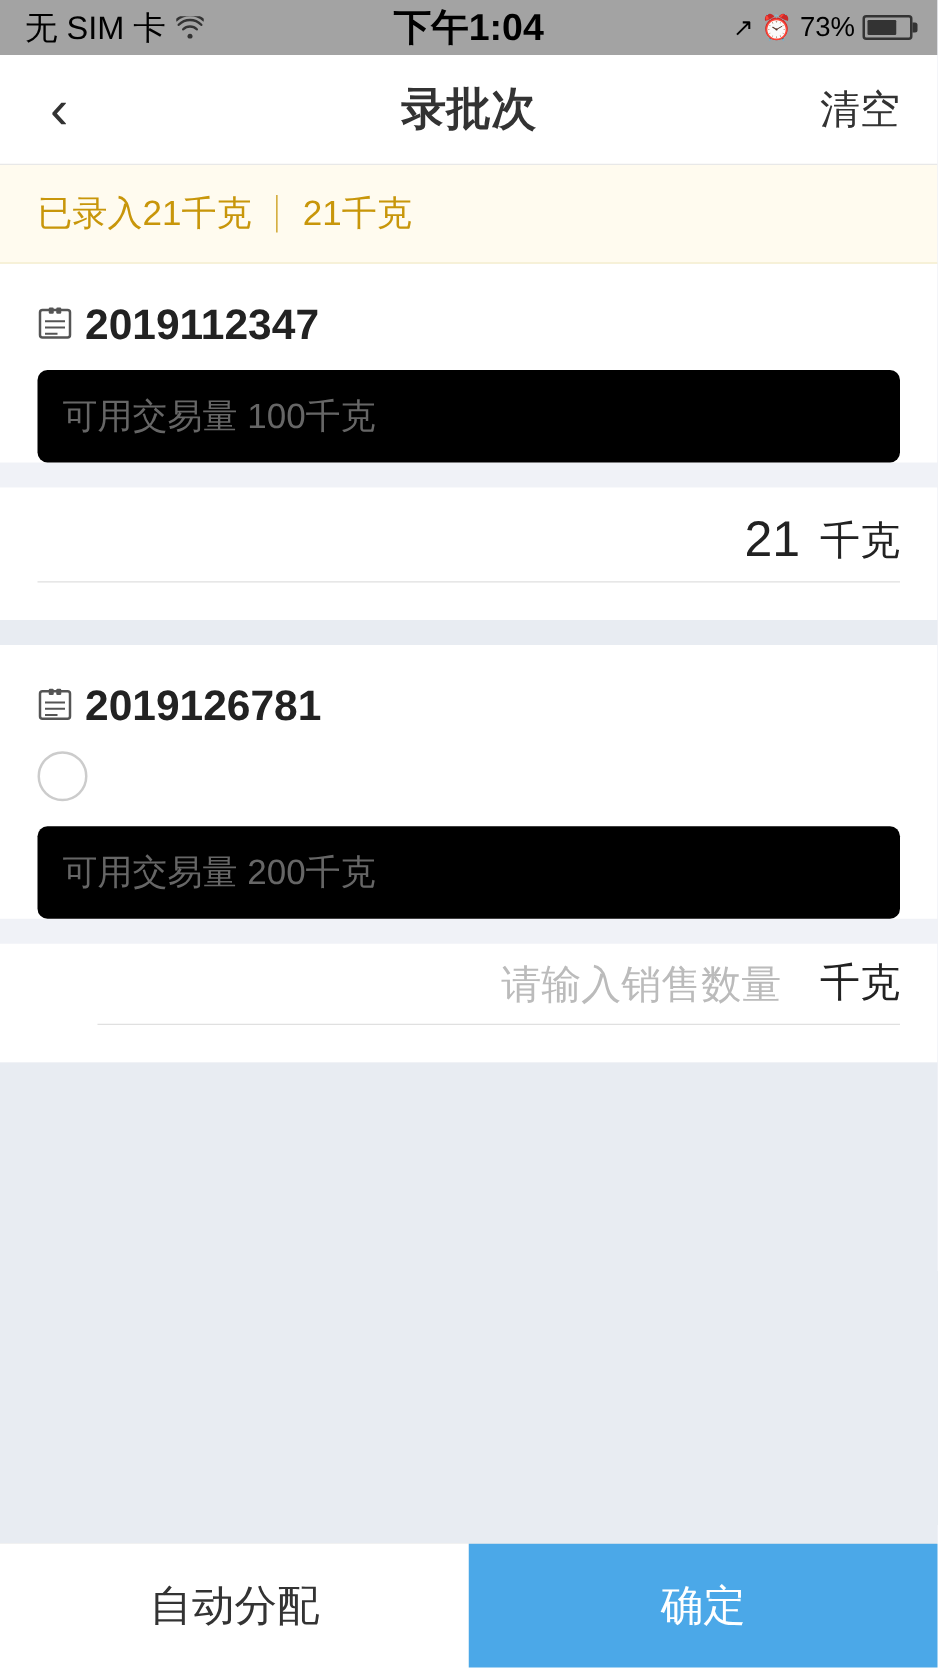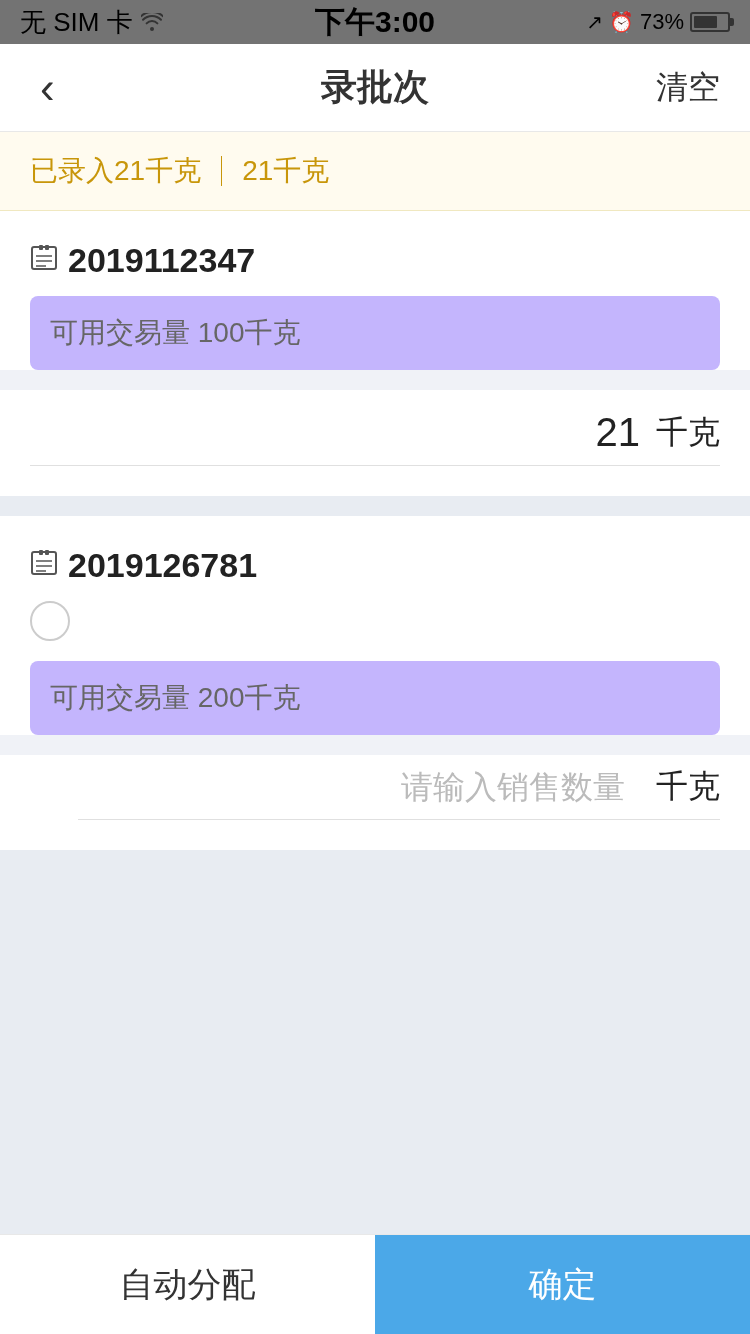--- a/index.html
+++ b/index.html
@@ -9,21 +9,21 @@
       min-height: 1334px;
       font-family: -apple-system, "PingFang SC", "Helvetica Neue", Arial, sans-serif;
       background: #f0f2f7;
       overflow-x: hidden;
     }
 
     
     .status-bar {
       width: 750px;
       height: 44px;
-      background: #737373;
+      background: #a3a3a3;
       display: flex;
       align-items: center;
       justify-content: space-between;
       padding: 0 20px;
       font-size: 28px;
     }
     .status-left {
       display: flex;
       align-items: center;
       gap: 8px;
@@ -131,21 +131,21 @@
       color: #c8960a;
     }
 
     
     .batch-item {
       background: #fff;
       padding: 30px 30px 0 30px;
     }
     .batch-header {
       display: flex;
-      align-items: center;
+      align-items: flex-end;
       gap: 10px;
       margin-bottom: 16px;
     }
     .batch-icon {
       font-size: 32px;
       color: #555;
     }
     .batch-id {
       font-size: 34px;
       font-weight: 600;
@@ -176,21 +176,21 @@
       content: '✓';
       color: #fff;
       font-size: 24px;
       font-weight: bold;
     }
     .batch-date-text {
       font-size: 30px;
       color: #333;
     }
     .available-box {
-      background: #c4b5fd;
+      background: #000000;
       border-radius: 8px;
       padding: 18px 20px;
       margin-bottom: 20px;
       margin-left: 0;
     }
     .available-text {
       font-size: 28px;
       color: #666;
     }
 
@@ -291,21 +291,21 @@
     <span>无 SIM 卡</span>
     <span>
       <svg width="22" height="18" viewBox="0 0 22 18" fill="none">
         <path d="M11 14a2 2 0 1 1 0 4 2 2 0 0 1 0-4z" fill="#333"></path>
         <path d="M5.6 10.4a7.5 7.5 0 0 1 10.8 0" stroke="#333" stroke-width="2" fill="none" stroke-linecap="round"></path>
         <path d="M2 6.8A12.5 12.5 0 0 1 20 6.8" stroke="#333" stroke-width="2" fill="none" stroke-linecap="round"></path>
         <path d="M0 3.2A16.5 16.5 0 0 1 22 3.2" stroke="#333" stroke-width="2" fill="none" stroke-linecap="round"></path>
       </svg>
     </span>
   </div>
-  <div class="status-center">下午3:00</div>
+  <div class="status-center">下午1:04</div>
   <div class="status-right">
     <span style="font-size:20px;">↗</span>
     <span style="font-size:20px;">⏰</span>
     <span style="font-size:22px;">73%</span>
     <div class="battery">
       <div class="battery-body">
         <div class="battery-fill"></div>
       </div>
     </div>
   </div>

